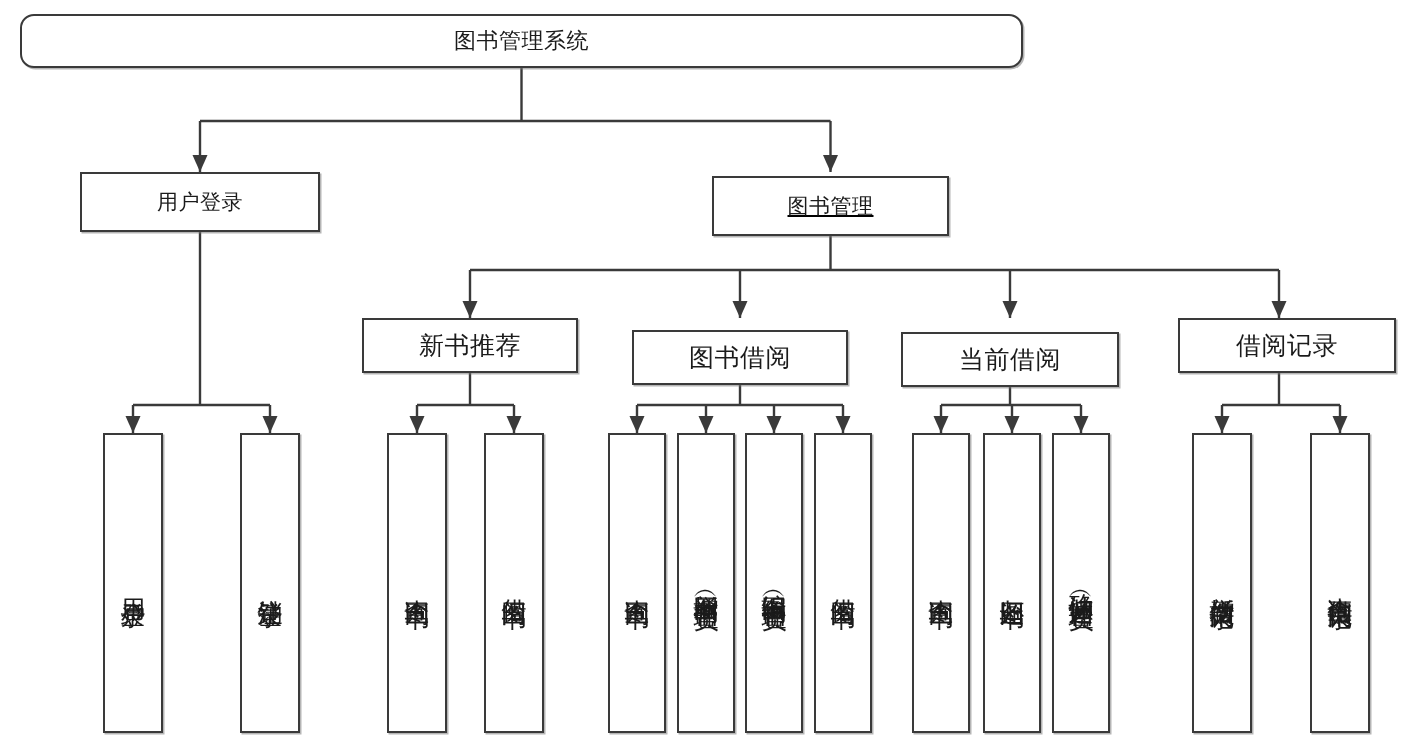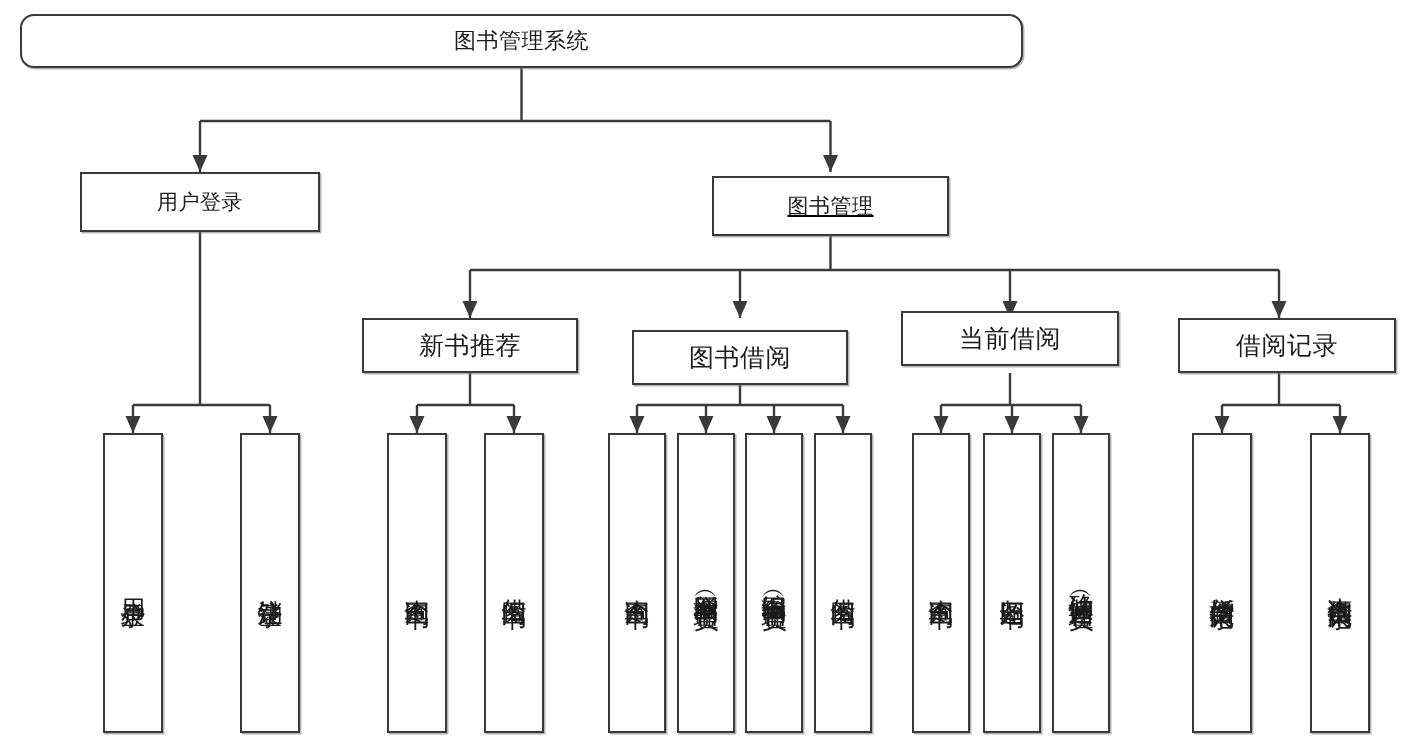--- a/index.html
+++ b/index.html
@@ -154,21 +154,21 @@
       </div>
       <div class="node-box level1 " style="left: 712px; top: 176px; width: 237px; height: 60px; text-decoration: underline;">
         <span class="node-label">图书管理</span>
       </div>
       <div class="node-box level2 " style="left: 362px; top: 318px; width: 216px; height: 55px;">
         <span class="node-label">新书推荐</span>
       </div>
       <div class="node-box level2 " style="left: 632px; top: 318px; width: 216px; height: 55px; margin-top: 12px;">
         <span class="node-label">图书借阅</span>
       </div>
-      <div class="node-box level2 " style="left: 901px; top: 311px; width: 218px; height: 55px;">
+      <div class="node-box level2 " style="left: 901px; top: 332px; width: 218px; height: 55px;">
         <span class="node-label">当前借阅</span>
       </div>
       <div class="node-box level2 " style="left: 1170px; top: 318px; width: 218px; height: 55px; margin-left: 8px;">
         <span class="node-label">借阅记录</span>
       </div>
       <div class="node-box vertical level2 " style="left: 103px; top: 433px; width: 60px; height: 300px;">
         <span class="node-label">用户登录</span>
       </div>
       <div class="node-box vertical level2 " style="left: 240px; top: 433px; width: 60px; height: 300px;">
         <span class="node-label">注销登录</span>

